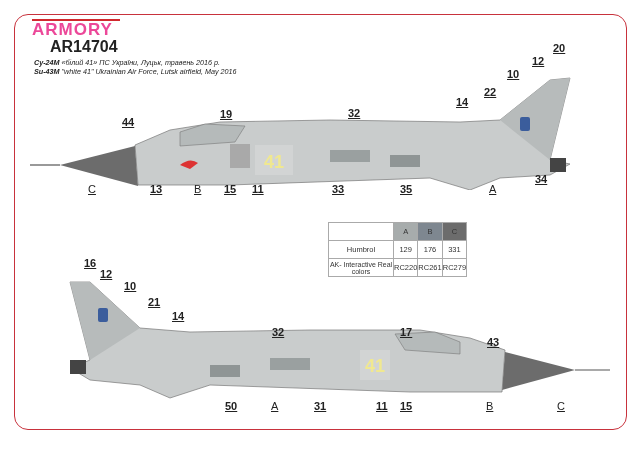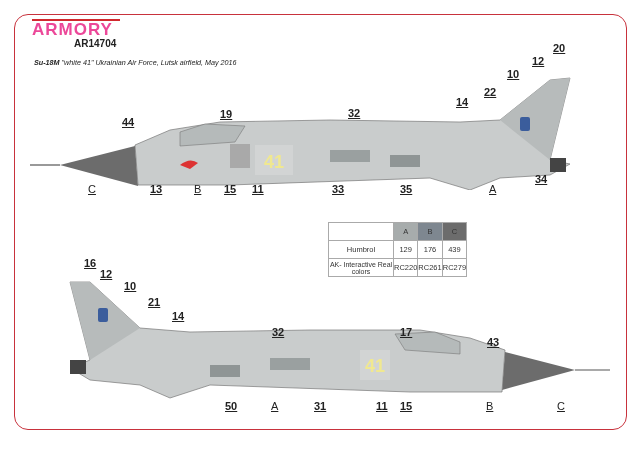--- a/index.html
+++ b/index.html
@@ -1,20 +1,20 @@
 <!DOCTYPE html>
 <html><head>
 <meta charset="utf-8">
 <style>
   html, body { margin:0; padding:0; background:#ffffff; }
   body { width:640px; height:451px; position:relative; overflow:hidden; font-family:"Liberation Sans", sans-serif; }
   .frame { position:absolute; left:14px; top:14px; width:613px; height:416px; border:1.5px solid #c8323c; border-radius:14px; box-sizing:border-box; }
   .logo { position:absolute; left:32px; top:20px; font-family:"Liberation Sans", sans-serif; font-weight:bold; font-size:17px; letter-spacing:1px; color:#ec4899; }
   .logo-bar { position:absolute; left:32px; top:19px; width:88px; height:2px; background:#d12a2f; }
-  .code { position:absolute; left:50px; top:38px; font-weight:bold; font-size:10px; color:#222;margin-left:24px; }
+  .code { position:absolute; left:50px; top:38px; font-weight:bold; font-size:16px; color:#222; }
   .subtitle { position:absolute; left:34px; top:58px; font-size:7.2px; font-style:italic; color:#222; line-height:9px; }
   .subtitle b { font-style:italic; }
   svg.plane { position:absolute; }
   .callout { position:absolute; font-size:11px; font-weight:bold; color:#222; text-decoration:underline; }
   .callout.letter { font-weight:normal; }
   table.colors { position:absolute; left:328px; top:222px; border-collapse:collapse; font-size:7.5px; color:#333; }
   table.colors td { border:1px solid #aaa; text-align:center; padding:0; height:17px; }
   table.colors td.c1 { width:64px; }
   table.colors td.cx { width:63px; }
   .sw-a { background:#a7acac; }
@@ -23,21 +23,22 @@
   .rowhead { font-size:7px; line-height:7px; }
 </style>
 </head>
 <body>
 
 <div class="frame"></div>
 <div class="logo-bar"></div>
 <div class="logo">ARMORY</div>
 <div class="code">AR14704</div>
 <div class="subtitle">
-  <div><b>Su-18M</b><span> "white 41" Ukrainian Air Force, Lutsk airfield, May 2016</span></div>
+  <div><b>Су-24М</b><span> «білий 41» ПС України, Луцьк, травень 2016 р.</span></div>
+  <div><b>Su-43M</b><span> "white 41" Ukrainian Air Force, Lutsk airfield, May 2016</span></div>
 </div>
 
 <svg class="plane" style="left:30px;top:60px" width="560" height="130" viewBox="0 0 560 130">
   <line x1="0" y1="105" x2="30" y2="105" stroke="#555" stroke-width="1.2"></line>
   <path d="M30 105 L105 86 L108 126 Z" fill="#6c6c6c"></path>
   <path d="M105 85 L140 70 L190 62 L300 60 L430 62 L470 60 L520 20 L540 18 L520 100 L540 104 L520 115 L470 118 L440 130 L400 118 L200 125 L108 125 Z" fill="#c9cccc" stroke="#777" stroke-width="0.7"></path>
   <path d="M150 72 L175 64 L215 66 L205 82 L150 86 Z" fill="#b5baba" stroke="#777" stroke-width="0.6"></path>
   <path d="M470 60 L520 20 L540 18 L520 100 Z" fill="#b7bbbb"></path>
   <rect x="490" y="57" width="10" height="14" rx="2" fill="#3b5d9c"></rect>
   <path d="M150 105 q10 -8 18 -2 l-8 6z" fill="#d33"></path>
@@ -72,21 +73,21 @@
   <tr>
     <td class="c1"></td>
     <td class="sw-a">A</td>
     <td class="sw-b">B</td>
     <td class="sw-c">C</td>
   </tr>
   <tr>
     <td>Humbrol</td>
     <td>129</td>
     <td>176</td>
-    <td>439</td>
+    <td>331</td>
   </tr>
   <tr>
     <td class="rowhead">AK- Interactive Real colors</td>
     <td>RC220</td>
     <td>RC261</td>
     <td>RC279</td>
   </tr>
 </tbody>
   </table>
 

